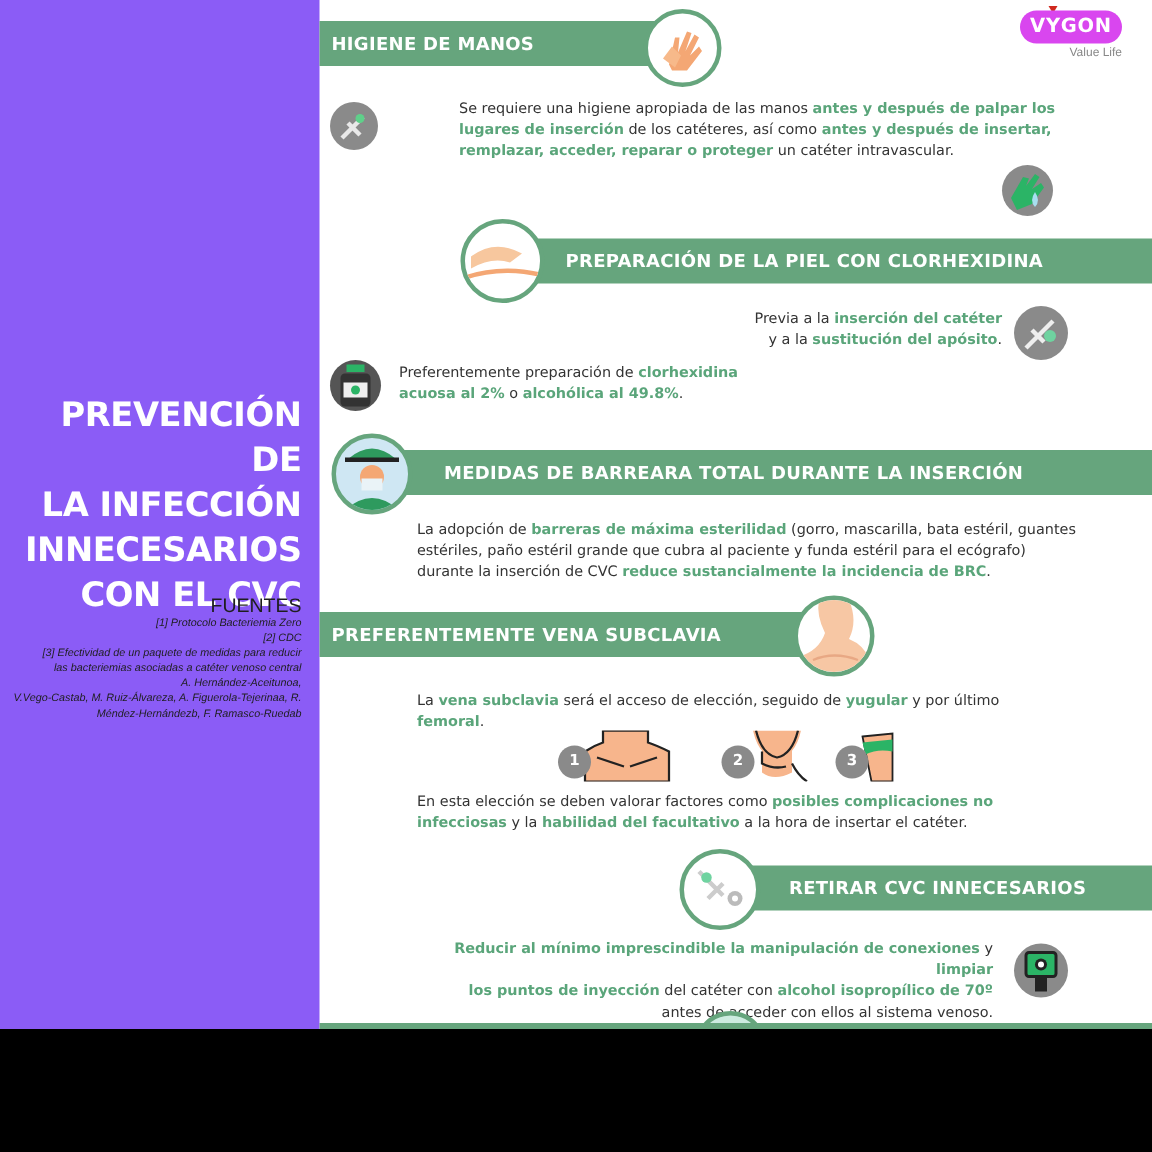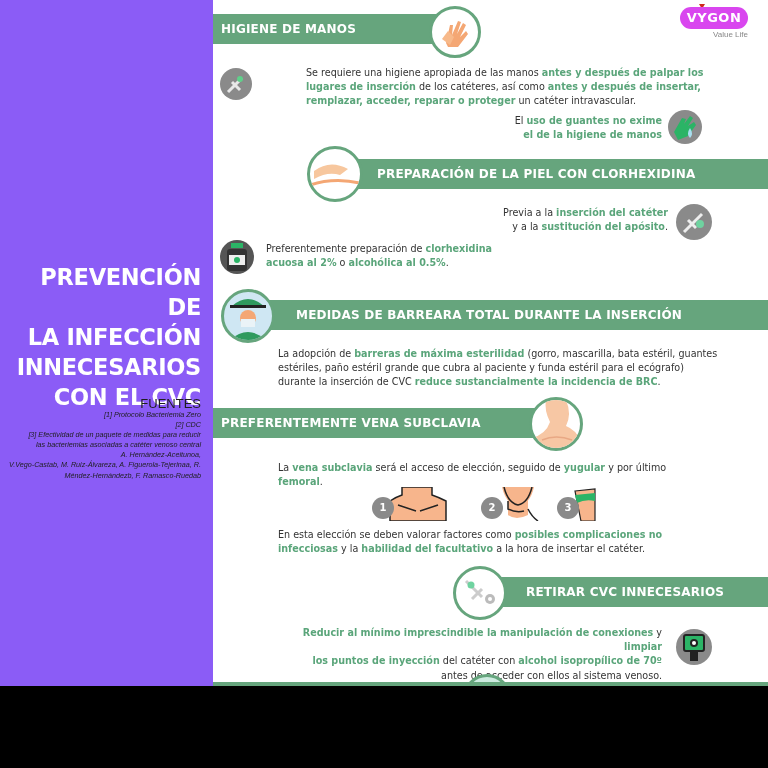--- a/index.html
+++ b/index.html
@@ -71,24 +71,20 @@
   <div class="round-icon" style="left:220px; top:68px; width:32px; height:32px;">
     <svg width="32" height="32" viewBox="0 0 32 32">
       <line x1="8" y1="24" x2="22" y2="10" stroke="#e8e8e8" stroke-width="3"></line>
       <line x1="12" y1="14" x2="20" y2="22" stroke="#e8e8e8" stroke-width="3"></line>
       <circle cx="20" cy="11" r="3" fill="#5fd08a"></circle>
     </svg>
   </div>
   <div class="txt" style="left:266px; top:66px; width:440px;margin-left:40px;">
     <span>Se requiere una higiene apropiada de las manos </span><span class="hl">antes y después de palpar los lugares de inserción</span><span> de los catéteres, así como </span><span class="hl">antes y después de insertar, remplazar, acceder, reparar o proteger</span><span> un catéter intravascular.</span>
   </div>
-  <div class="txt r" style="left:440px; top:114px; width:222px;">
-    <div><span>El </span><span class="hl">uso de guantes no exime</span></div>
-    <div><span class="hl">el de la higiene de manos</span></div>
-  </div>
   <div class="round-icon" style="left:668px; top:110px; width:34px; height:34px;">
     <svg width="34" height="34" viewBox="0 0 34 34">
       <path d="M6 22 L14 8 L18 9 L16 14 L22 6 L25 8 L20 16 L26 12 L28 15 L20 26 L10 30 Z" fill="#2bb466"></path>
       <path d="M22 18 Q26 24 22 28 Q18 24 22 18 Z" fill="#a8dff0"></path>
     </svg>
   </div>
 
   <div class="banner" style="left:345px; top:159px; width:423px; padding-left:32px;">
     <span>PREPARACIÓN DE LA PIEL CON CLORHEXIDINA</span>
   </div>
@@ -112,21 +108,21 @@
   <div class="round-icon" style="left:220px; top:240px; width:34px; height:34px; background:#555;">
     <svg width="34" height="34" viewBox="0 0 34 34">
       <rect x="11" y="3" width="12" height="5" fill="#2bb466"></rect>
       <rect x="7" y="9" width="20" height="22" rx="3" fill="#333"></rect>
       <rect x="9" y="15" width="16" height="10" fill="#eee"></rect>
       <circle cx="17" cy="20" r="3" fill="#2bb466"></circle>
     </svg>
   </div>
   <div class="txt" style="left:266px; top:242px; width:300px;">
     <div><span>Preferentemente preparación de </span><span class="hl">clorhexidina</span></div>
-    <div><span class="hl">acuosa al 2%</span><span> o </span><span class="hl">alcohólica al 0.5%</span><span>.</span></div>
+    <div><span class="hl">acuosa al 2%</span><span> o </span><span class="hl">alcohólica al 49.8%</span><span>.</span></div>
   </div>
 
   <div class="banner" style="left:240px; top:300px; width:528px; padding-left:56px;">
     <span>MEDIDAS DE BARREARA TOTAL DURANTE LA INSERCIÓN</span>
   </div>
   <div class="circle-icon" style="left:221px; top:289px; width:54px; height:54px; background:#cfe7f3;">
     <svg width="48" height="48" viewBox="0 0 48 48">
       <path d="M8 14 Q24 0 40 14 Z" fill="#2e9a5e"></path>
       <rect x="6" y="13" width="36" height="3" fill="#222"></rect>
       <circle cx="24" cy="26" r="8" fill="#f4a774"></circle>

